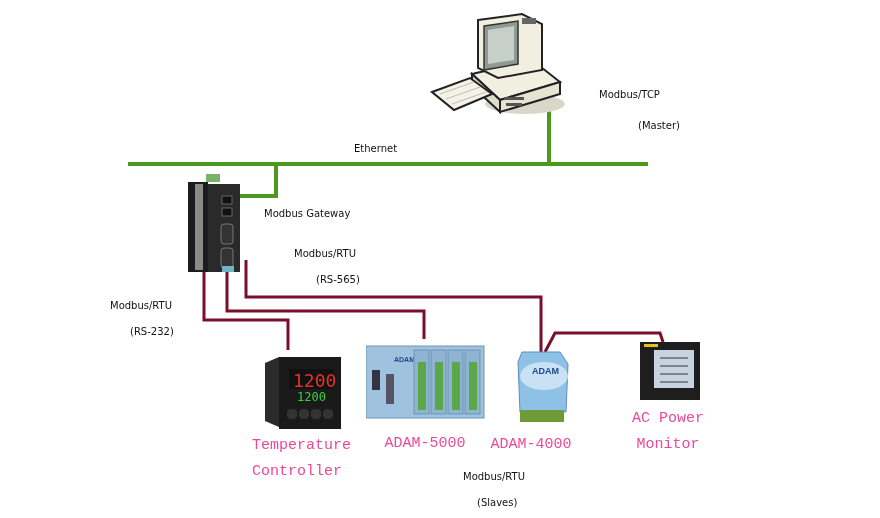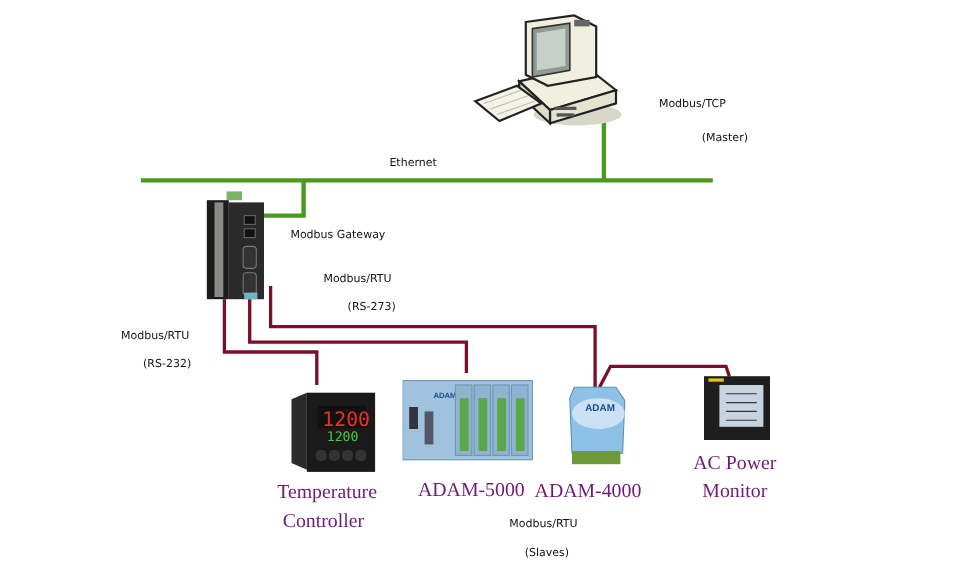--- a/index.html
+++ b/index.html
@@ -1,18 +1,18 @@
 <!DOCTYPE html>
 <html><head>
 <meta charset="utf-8">
 <style>
   html,body{margin:0;padding:0;background:#fff;}
   body{width:880px;height:518px;position:relative;overflow:hidden;font-family:"DejaVu Sans",sans-serif;}
   .lbl{position:absolute;font-size:10px;color:#111;white-space:nowrap;}
-  .glbl{position:absolute;font-family:Liberation Serif, serif;font-size:18px;color:#701a75;white-space:nowrap;text-align:center;}
+  .glbl{position:absolute;font-family:Liberation Mono, monospace;font-size:15px;color:#ec4899;white-space:nowrap;text-align:center;}
   svg.wires{position:absolute;left:0;top:0;}
   .dev{position:absolute;}
 </style>
 </head>
 <body>
 
 <svg class="wires" width="880" height="518">
 
   <line x1="128" y1="164" x2="648" y2="164" stroke="#4a9a1e" stroke-width="4"></line>
   <polyline points="549,110 549,164" fill="none" stroke="#4a9a1e" stroke-width="4"></polyline>
@@ -62,21 +62,21 @@
     <rect x="36" y="24" width="10" height="8" fill="#111" stroke="#666"></rect>
     <rect x="36" y="36" width="10" height="8" fill="#111" stroke="#666"></rect>
     <rect x="35" y="52" width="12" height="20" rx="3" fill="#333" stroke="#777"></rect>
     <rect x="35" y="76" width="12" height="20" rx="3" fill="#333" stroke="#777"></rect>
     <rect x="36" y="94" width="12" height="6" fill="#6fb4c4"></rect>
   </svg>
 </div>
 
 <div class="lbl" style="left:264px;top:208px;text-align:right;">Modbus Gateway</div>
 <div class="lbl" style="left:294px;top:248px;">Modbus/RTU</div>
-<div class="lbl" style="left:316px;top:274px;">(RS-273)</div>
+<div class="lbl" style="left:316px;top:274px;">(RS-565)</div>
 <div class="lbl" style="left:110px;top:300px;">Modbus/RTU</div>
 <div class="lbl" style="left:130px;top:326px;">(RS-232)</div>
 
 <div class="dev" style="left:263px;top:355px;width:80px;height:76px;">
   <svg width="80" height="76">
     <polygon points="2,8 16,2 16,72 2,66" fill="#2b2b2b"></polygon>
     <rect x="16" y="2" width="62" height="72" fill="#1a1a1a"></rect>
     <rect x="26" y="14" width="44" height="20" fill="#111"></rect>
     <text x="30" y="32" font-family="DejaVu Sans Mono, monospace" font-size="18" fill="#e8302a">1200</text>
     <text x="34" y="46" font-family="DejaVu Sans Mono, monospace" font-size="12" fill="#3cd23c">1200</text>

